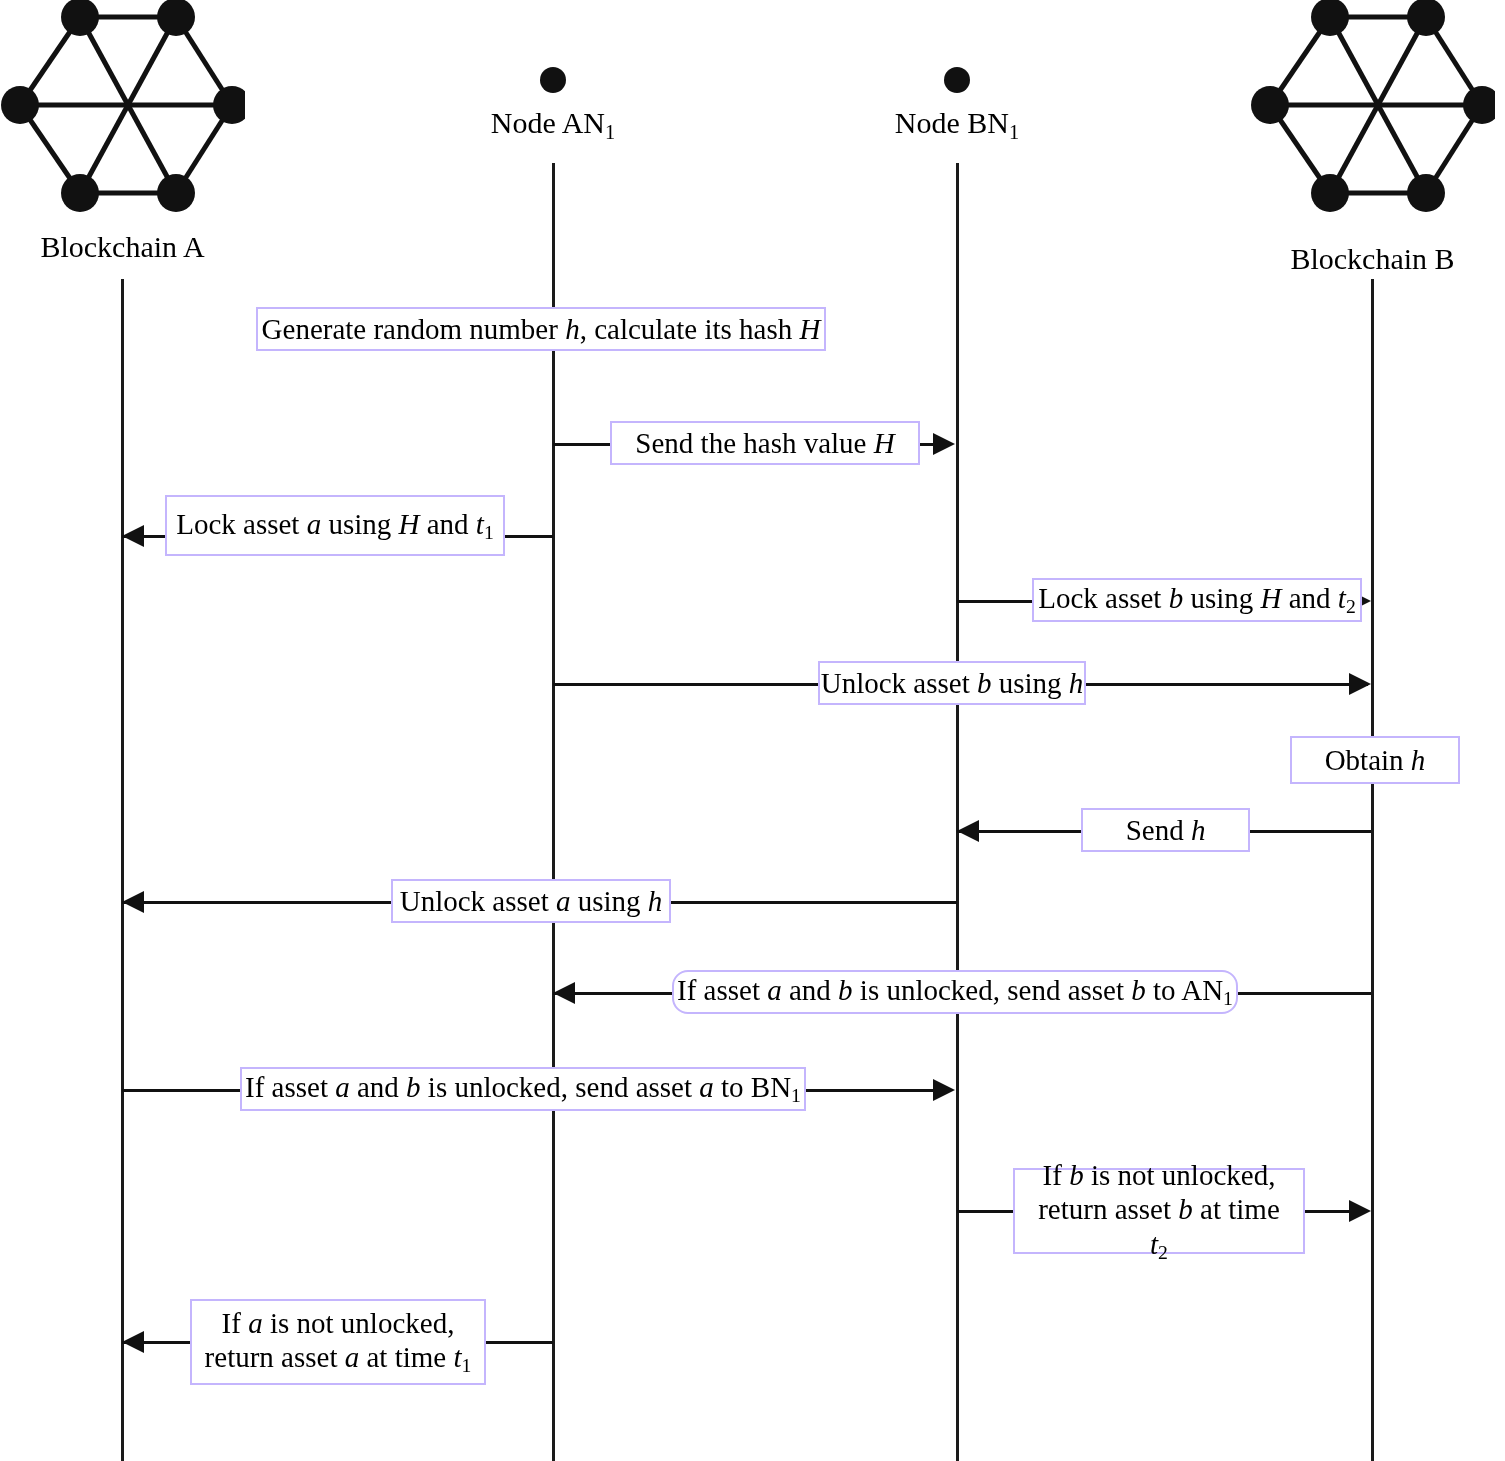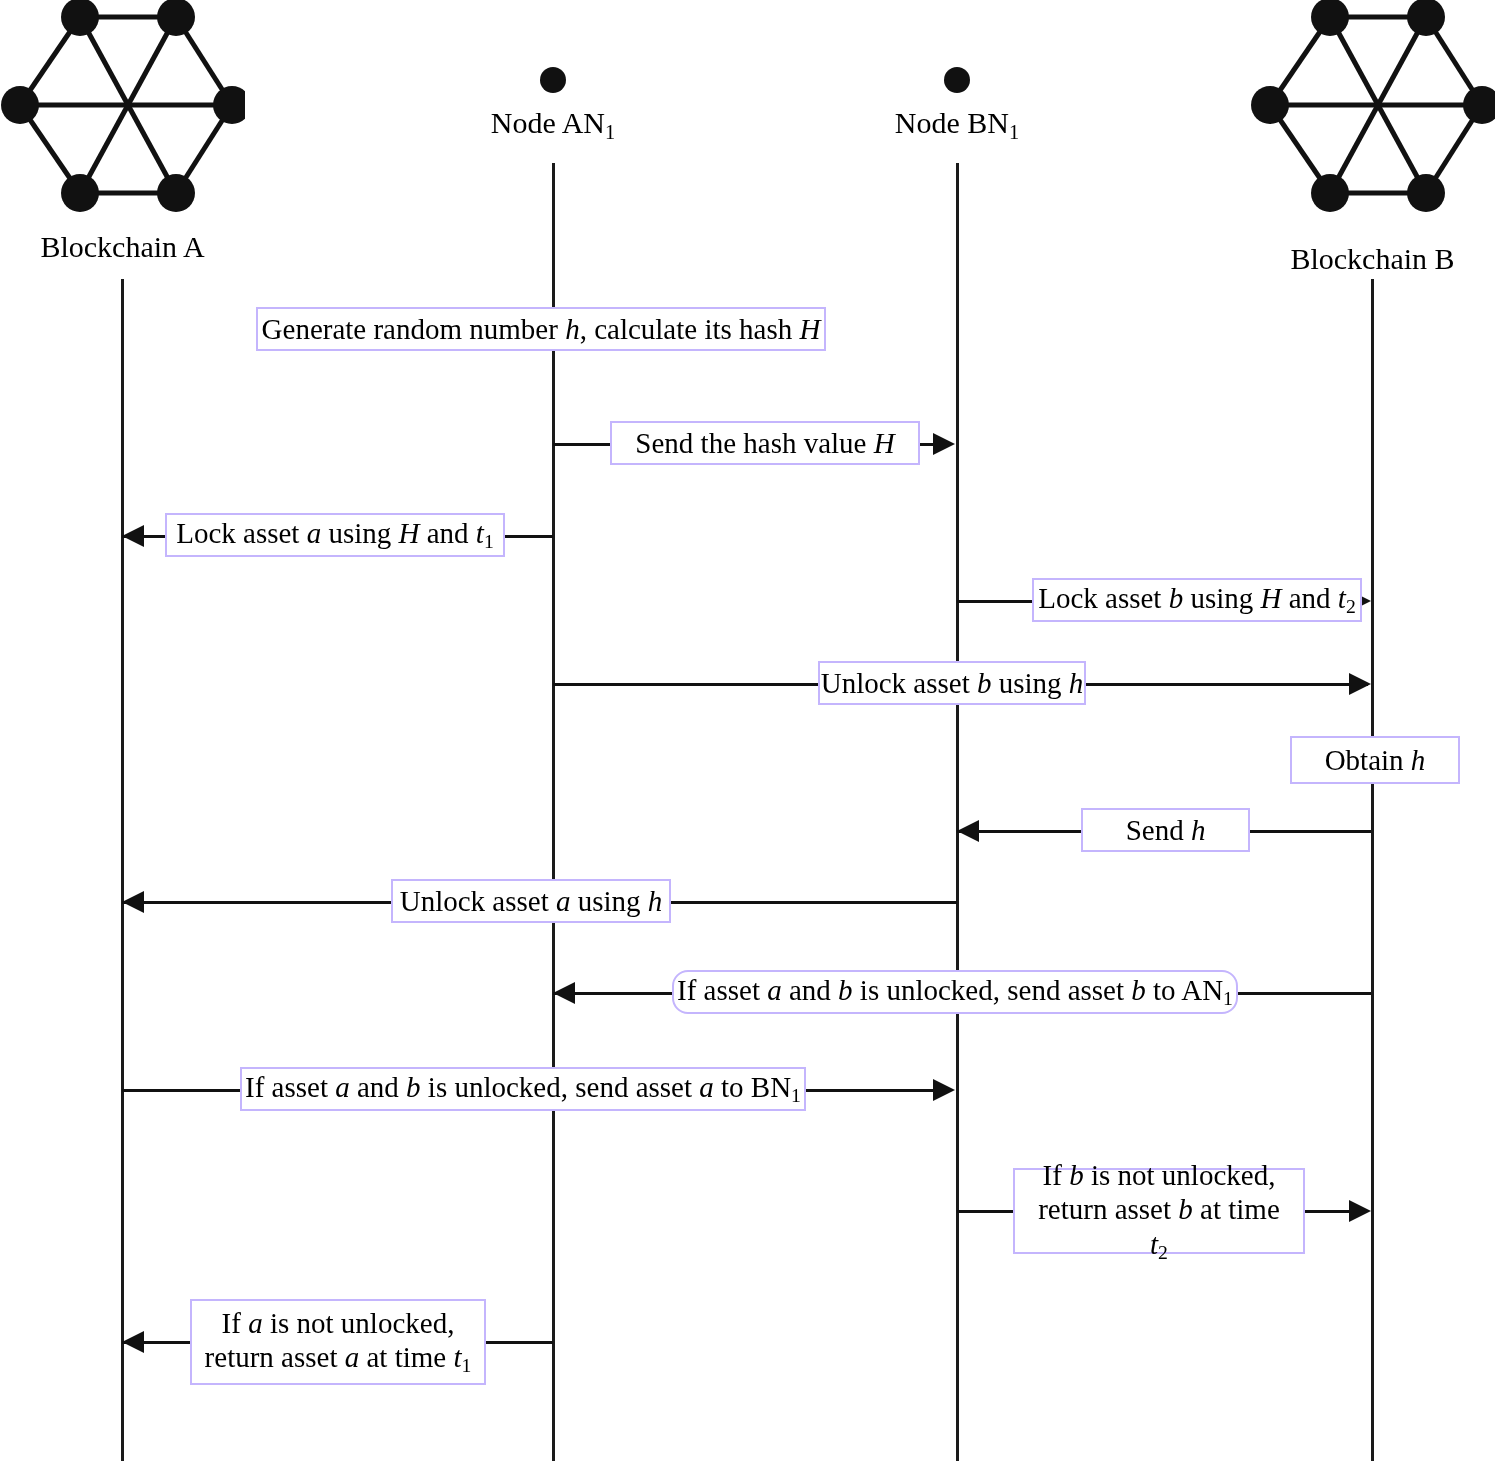--- a/index.html
+++ b/index.html
@@ -169,21 +169,21 @@
   </div>
 
   <div class="msg-line" style="left:553px; top:443px; width:382px;"></div>
   <div class="arrowhead right" style="left:933px; top:433px;"></div>
   <div class="msg-box" style="left:610px; top:421px; width:310px; height:44px;">
     <span class="msg-text">Send the hash value <i>H</i></span>
   </div>
 
   <div class="msg-line" style="left:122px; top:535px; width:431px;"></div>
   <div class="arrowhead left" style="left:122px; top:525px;"></div>
-  <div class="msg-box" style="left:165px; top:513px; width:340px; height:44px;">
+  <div class="msg-box" style="left:165px; top:495px; width:340px; height:61px;">
     <span class="msg-text">Lock asset <i>a</i> using <i>H</i> and <i>t</i><sub>1</sub></span>
   </div>
 
   <div class="msg-line" style="left:957px; top:600px; width:393px;"></div>
   <div class="arrowhead right" style="left:1349px; top:590px;"></div>
   <div class="msg-box" style="left:1032px; top:578px; width:330px; height:44px;">
     <span class="msg-text">Lock asset <i>b</i> using <i>H</i> and <i>t</i><sub>2</sub></span>
   </div>
 
   <div class="msg-line" style="left:553px; top:683px; width:815px;"></div>

